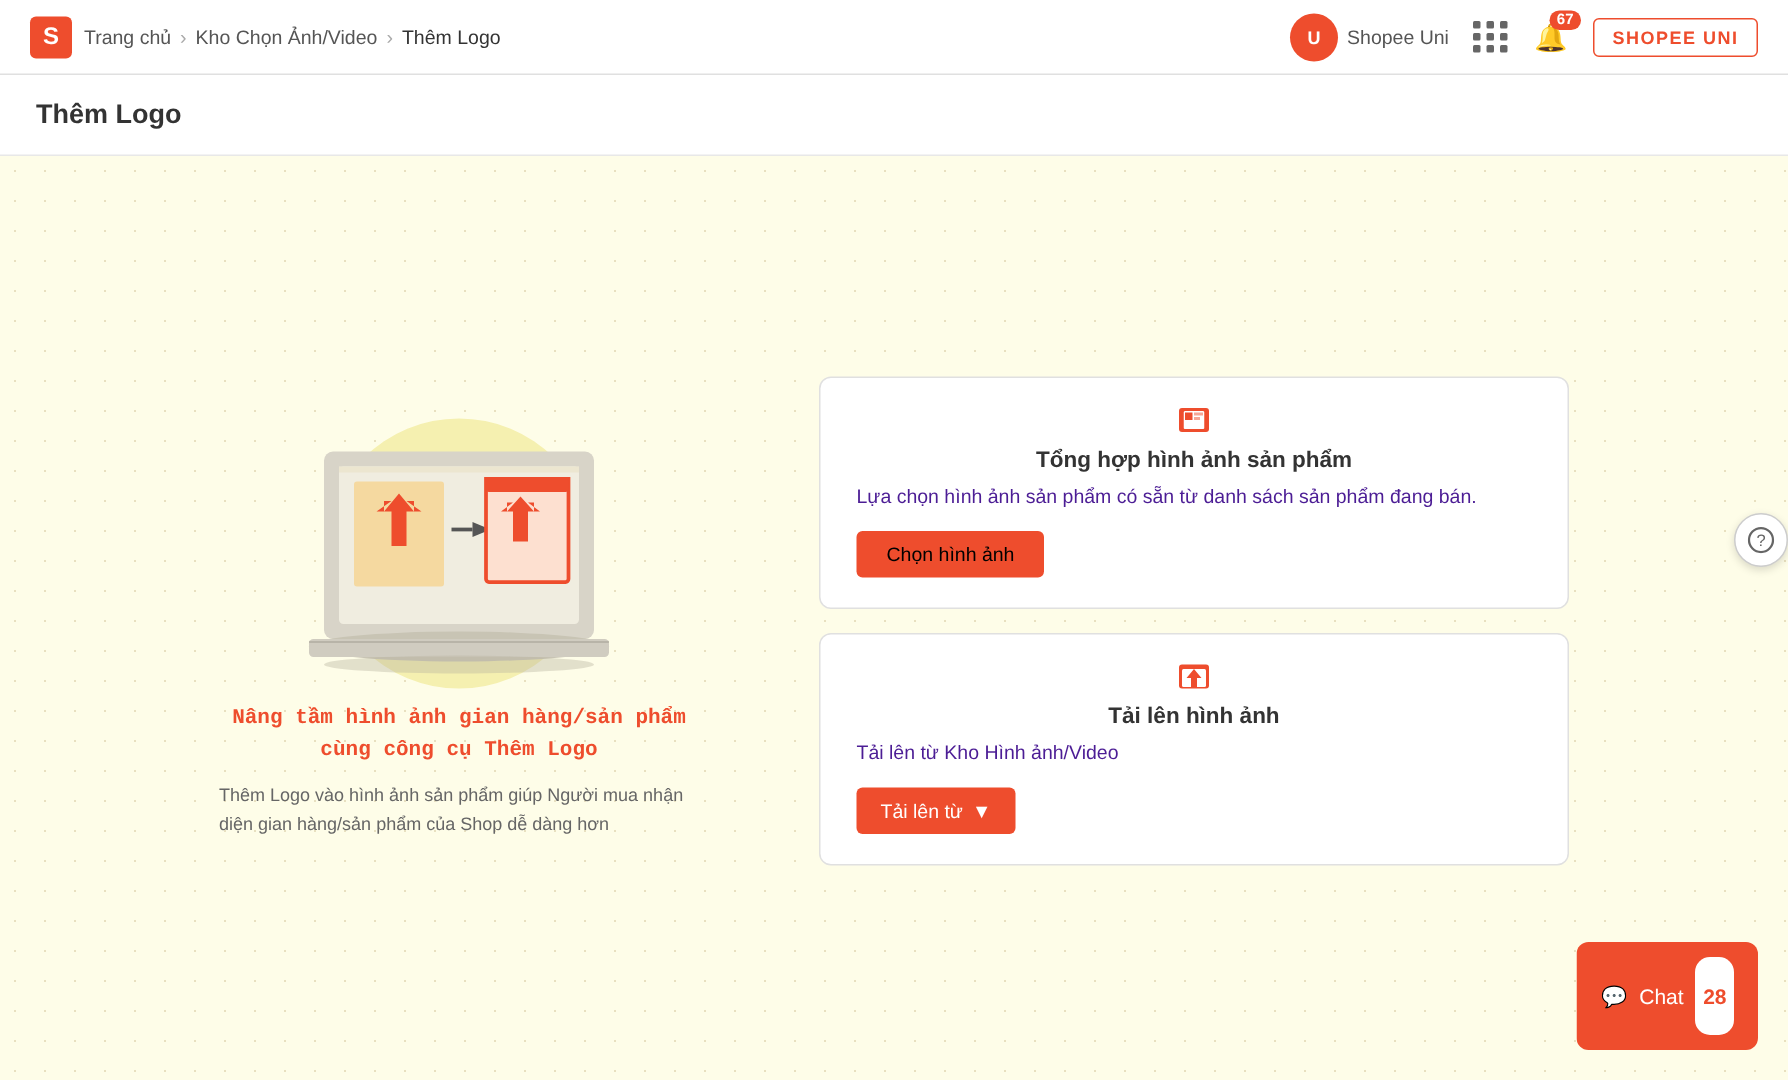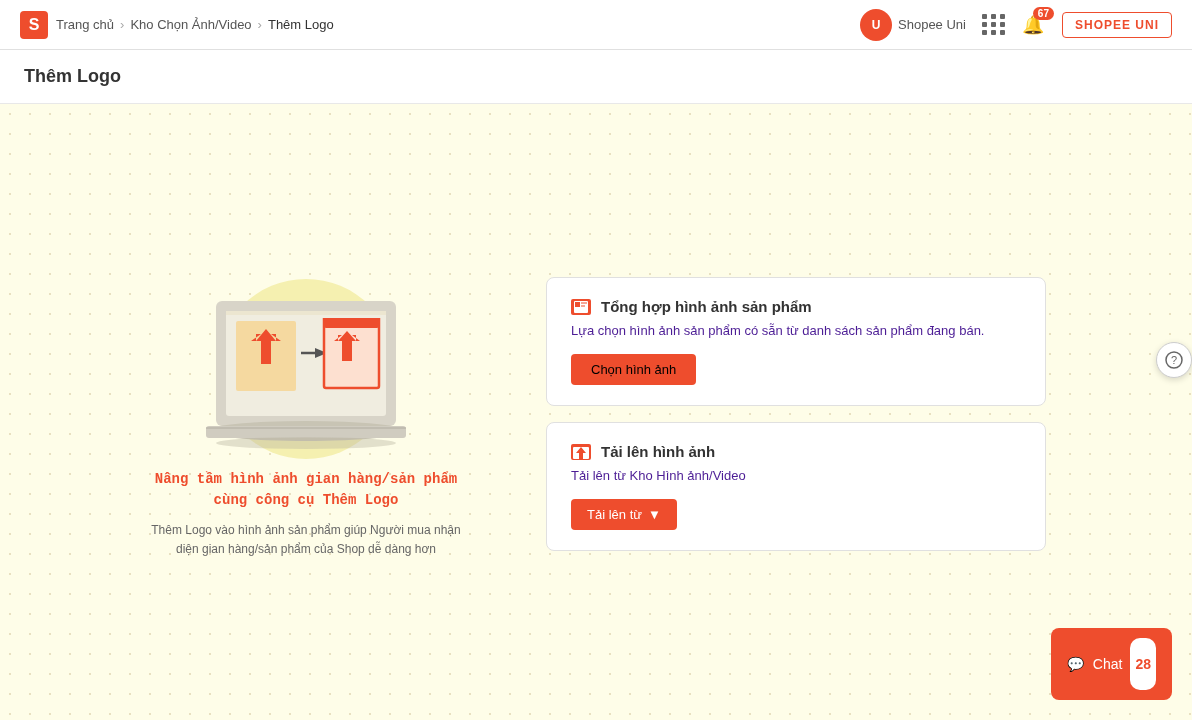--- a/index.html
+++ b/index.html
@@ -181,20 +181,21 @@
       border: 1px solid #e0e0e0;
       border-radius: 8px;
       padding: 20px 24px;
     }
 
     .option-card-header {
       display: flex;
       align-items: center;
       gap: 10px;
       margin-bottom: 8px;
+      flex-direction: column;
     }
 
     .option-icon {
       width: 20px;
       height: 16px;
       background: #ee4d2d;
       border-radius: 2px;
       display: flex;
       align-items: center;
       justify-content: center;
@@ -243,21 +244,20 @@
       color: #ee4d2d;
       text-align: center;
       line-height: 1.5;
       margin-bottom: 10px;
       font-family: Liberation Mono, monospace;
     }
 
     .promo-desc {
       font-size: 12px;
       color: #666;
-      text-align: center;
       line-height: 1.6;
     }
 
     
     .chat-btn {
       position: fixed;
       bottom: 20px;
       right: 20px;
       background: #ee4d2d;
       color: white;

